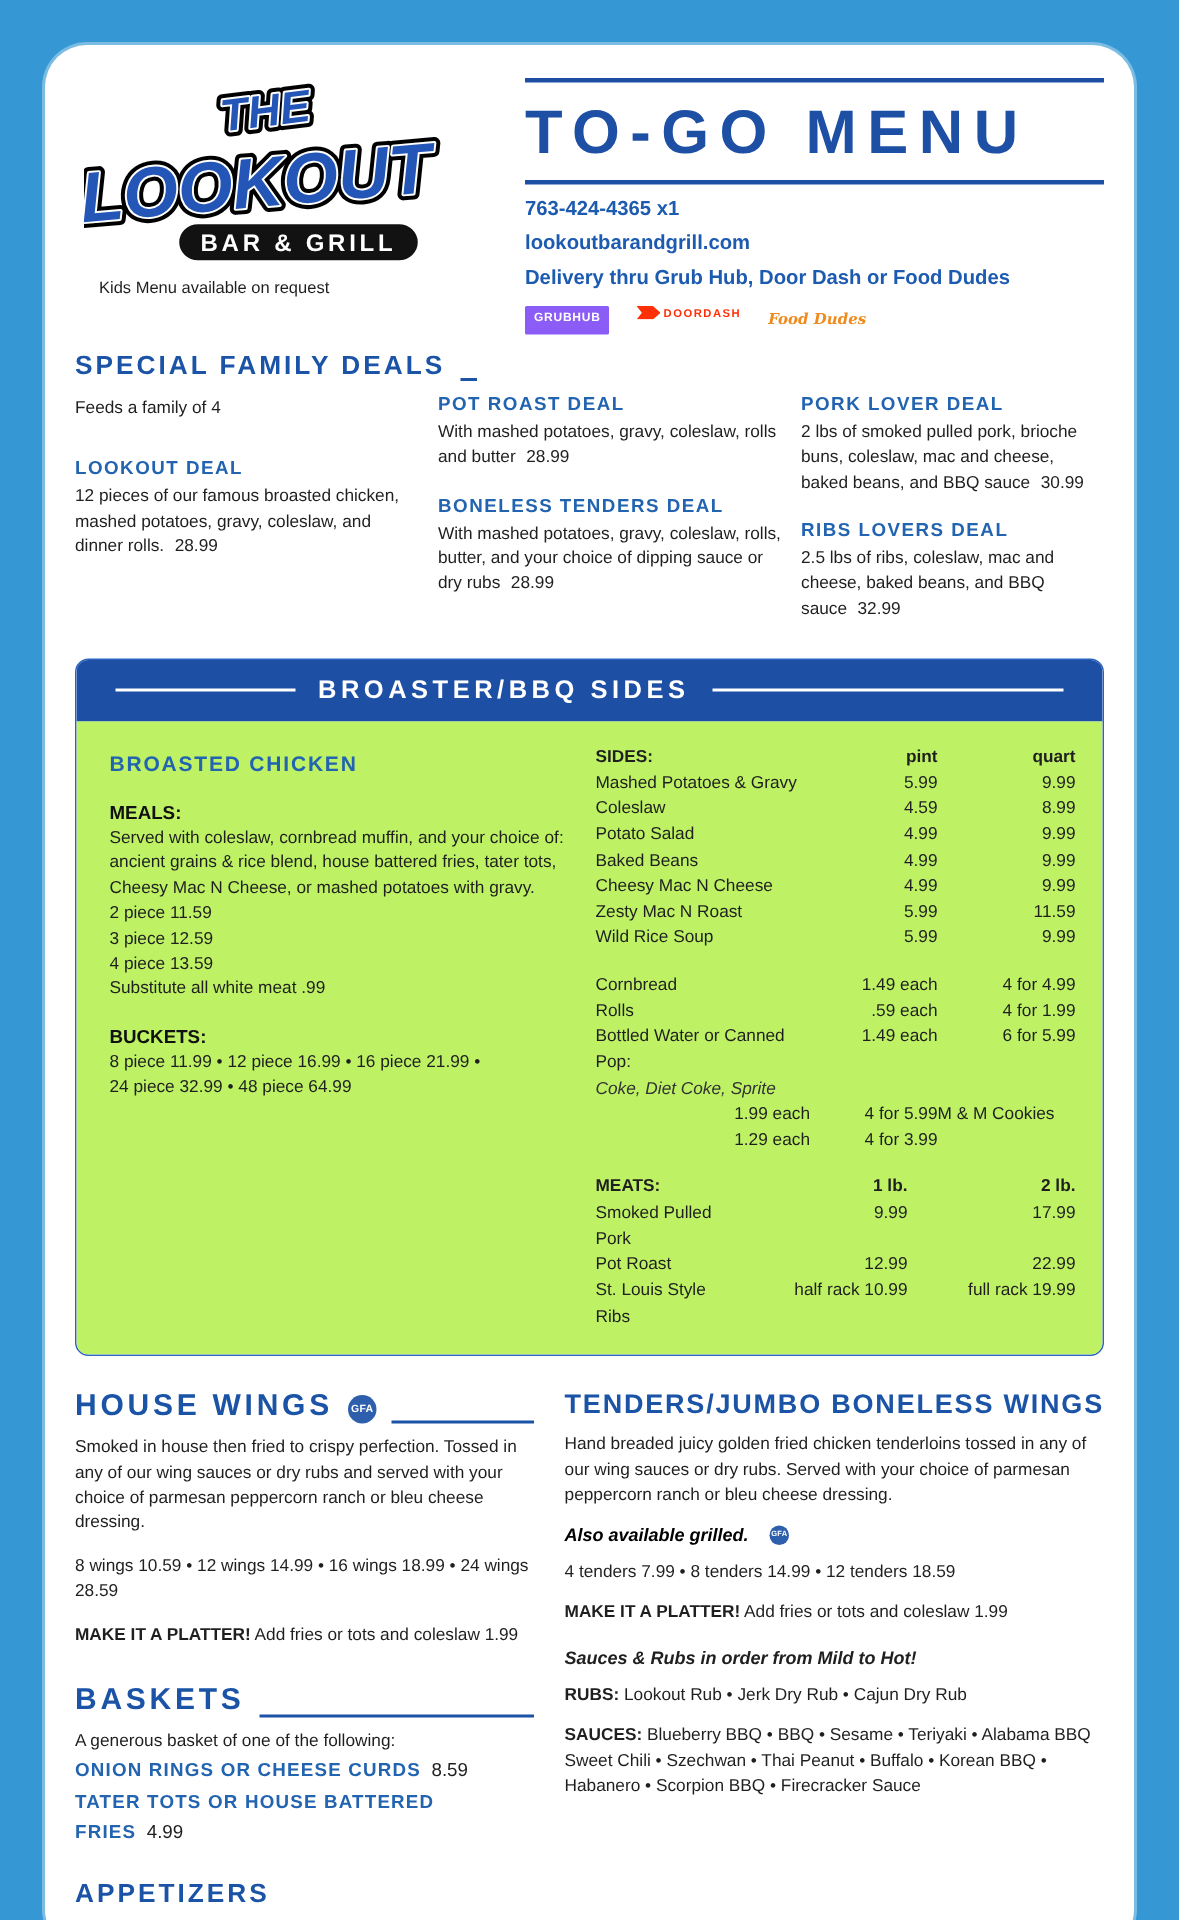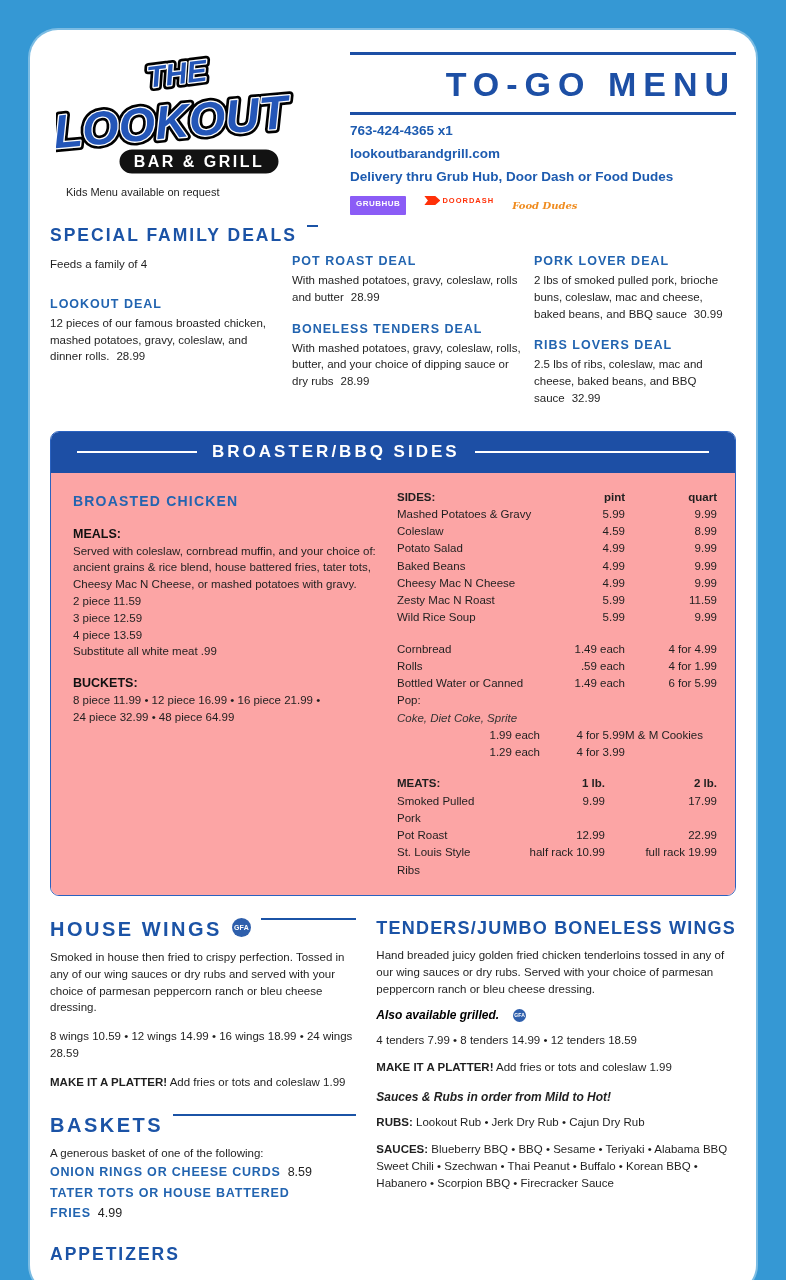--- a/index.html
+++ b/index.html
@@ -27,36 +27,36 @@
   .gfa-note { display:flex; align-items:center; gap:7px; margin-top:10px; }
   .gfa {
     display:inline-flex; align-items:center; justify-content:center; flex:none;
     width:15px; height:15px; border-radius:50%; background:#2e5fac;
     color:#fff; font-size:5.5px; font-weight:bold; letter-spacing:.2px;
   }
   .gfa.lg { width:19px; height:19px; font-size:7px; }
   .gfa.sm { width:13px; height:13px; font-size:5px; }
   .header-right { flex:1; padding-top:6px; }
   .hr-line { height:3px; background:#1d4fa5; }
-  .togo { margin:10px 0 8px; color:#1d4fa5; font-size:34px; font-weight:bold; letter-spacing:7px; white-space:nowrap;text-align:right; }
+  .togo { margin:10px 0 8px; color:#1d4fa5; font-size:41px; font-weight:bold; letter-spacing:7px; white-space:nowrap; }
   .contact { color:#1d5bb0; font-weight:bold; font-size:13.5px; margin-top:8px; }
   .logos-row { margin-top:12px; display:flex; align-items:flex-start; gap:18px; }
   .grubhub-logo {
     background:#8b5cf6; color:#fff; font-weight:bold; font-size:8px;
     letter-spacing:.5px; padding:4px 6px 7px; line-height:1; border-radius:1px;
   }
   .doordash-logo { display:flex; flex-direction:row; align-items:center; gap:2px;
     color:#ff3008; font-weight:bold; font-size:7.5px; letter-spacing:1px; }
   .dd-mark { width:16px; height:9px; background:#ff3008;
     clip-path:polygon(0 0,68% 0,100% 50%,68% 100%,0 100%,22% 50%); }
   .fooddudes-logo { color:#ef8b1e; font-weight:bold; font-style:italic; font-size:10px;
     font-family:"DejaVu Serif", serif; padding-top:4px; }
 
   
-  .sec-row { display:flex; align-items:flex-start; gap:10px; margin:0 0 8px; }
+  .sec-row { display:flex; align-items:flex-end; gap:10px; margin:0 0 8px; }
   .sec-title { margin:0; color:#1b53a6; font-weight:bold; font-size:17.5px; letter-spacing:2px; white-space:nowrap; }
   .rule { flex:1; height:2px; background:#1b53a6; }
   .w268 { width:268px; }
   .txt { margin:0; font-size:11.5px; line-height:1.46; color:#1f1f1f; }
   .item-name { margin:0 0 4px; color:#2264b0; font-weight:bold; font-size:12.5px; letter-spacing:1px; }
   .price { margin-left:7px; }
   .cols3 { display:flex; gap:12px; }
   .cols3 .col { width:230px; }
   .cols3 .col:last-child { width:auto; flex:1; }
   .menu-item { margin-bottom:16px; }
@@ -65,21 +65,21 @@
   
   .family { margin-top:10px; }
   .family-note { margin:2px 0 24px; }
 
   
   .broaster-box { margin-top:8px; border:1.5px solid #2a62c0; border-radius:9px; overflow:hidden; }
   .banner { background:#1d4fa5; height:41px; display:flex; align-items:center; gap:15px; padding:0 26px; }
   .banner h2 { margin:0; color:#fff; font-weight:bold; font-size:17px; letter-spacing:3px; white-space:nowrap; }
   .bline { flex:1; height:2.5px; background:#fff; }
   .bline.left { max-width:120px; }
-  .broaster-body { display:flex; gap:18px; padding:16px 18px 16px 22px; background:#fca5a5; }
+  .broaster-body { display:flex; gap:18px; padding:16px 18px 16px 22px; background:#bef264; }
   .b-left { width:306px; }
   .b-right { flex:1; }
   .b-heading { margin:4px 0 18px; color:#2264b0; font-weight:bold; font-size:14px; letter-spacing:1.2px; }
   .black-label { margin:0 0 2px; font-weight:bold; font-size:12.5px; color:#111; }
   .mt14 { margin-top:14px; } .mt16 { margin-top:16px; }
   .tbl { display:grid; grid-template-columns:1fr 78px 92px; font-size:11.5px; line-height:1.5; color:#1f1f1f; }
   .tbl.extras { grid-template-columns:1fr 85px 92px; }
   .tbl.meats { grid-template-columns:1fr 118px 112px; }
   .tbl span { display:block; }
   .tbl .h { font-weight:bold; }

